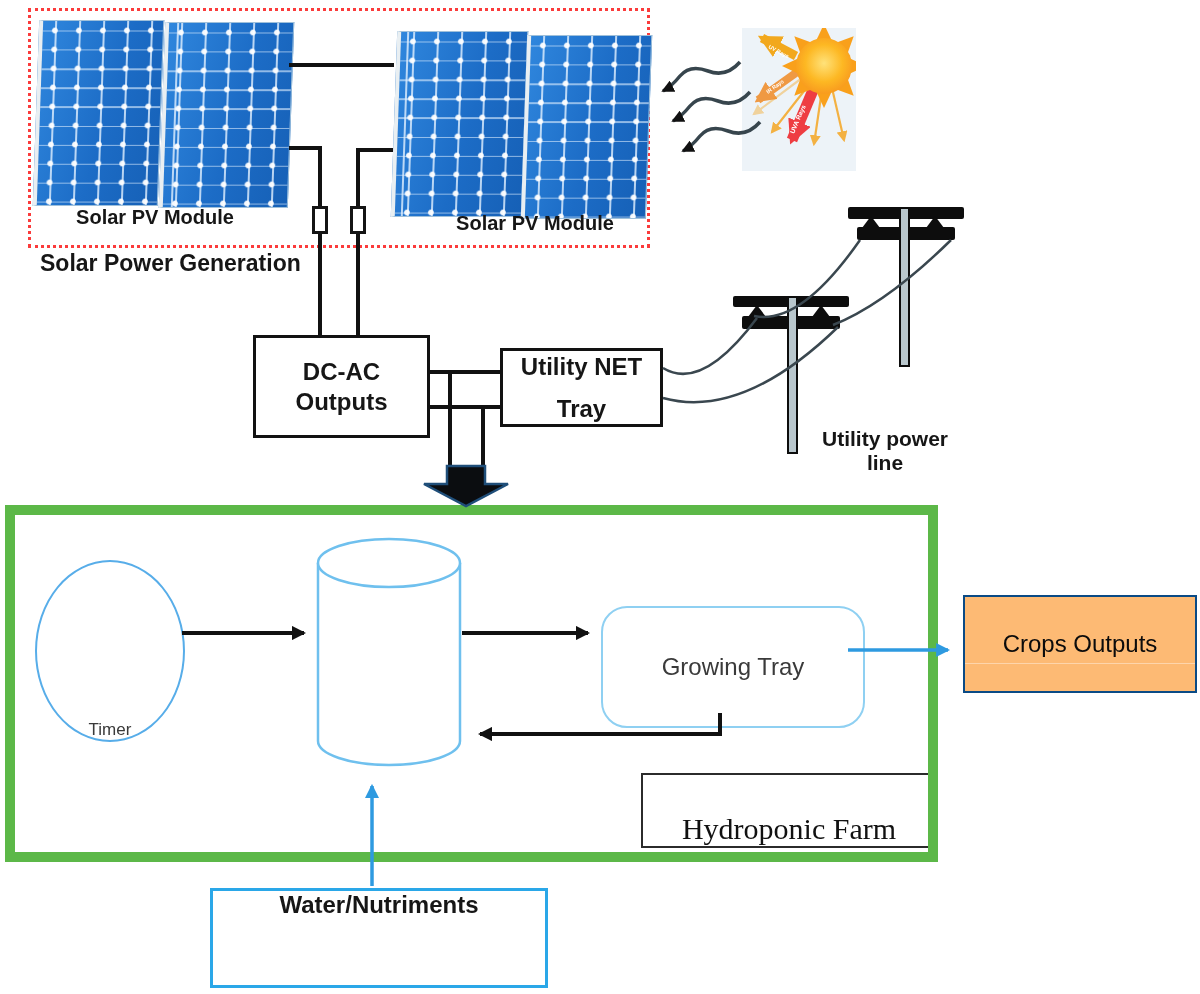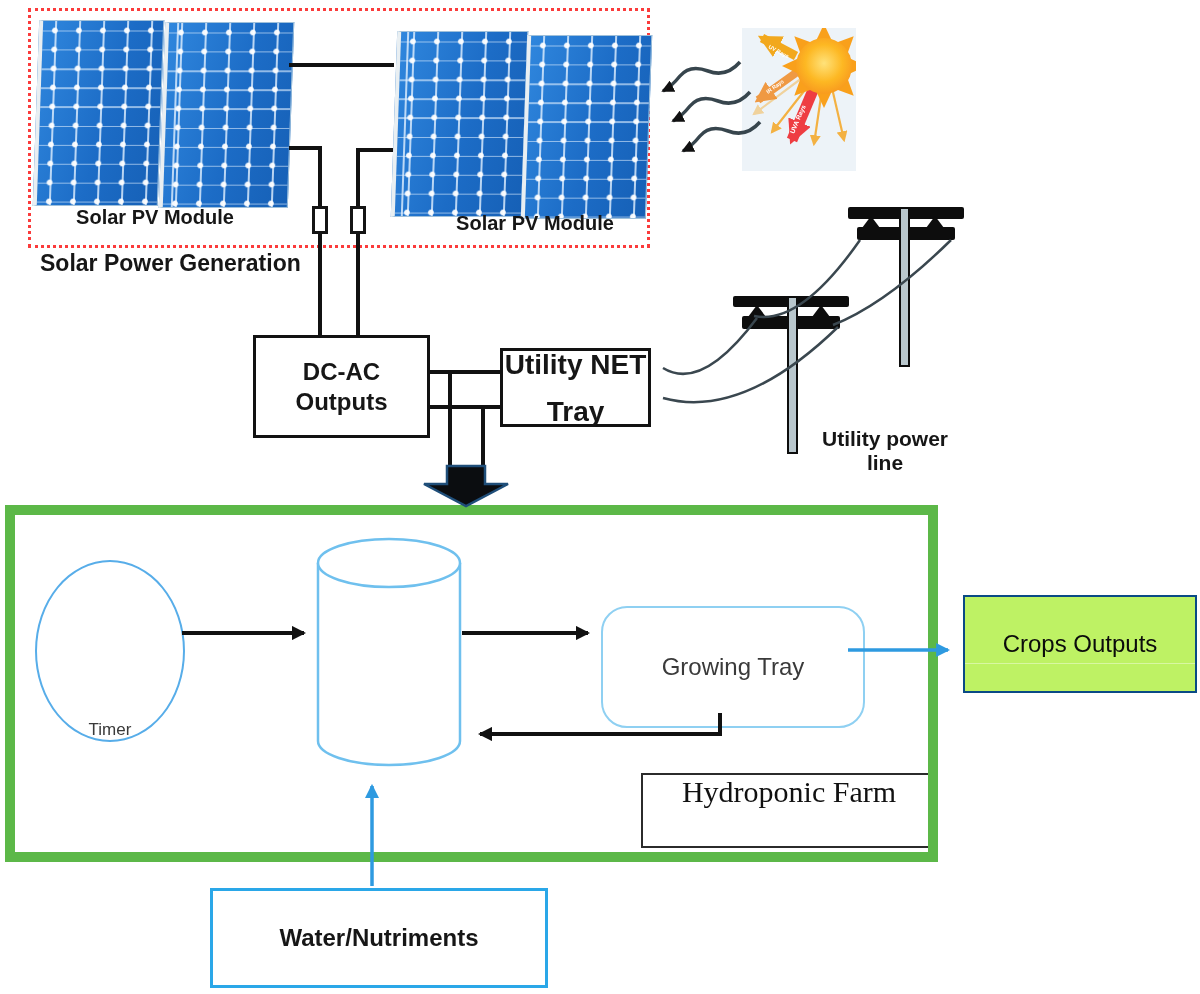--- a/index.html
+++ b/index.html
@@ -18,48 +18,48 @@
     background-size:24px 19px, auto, auto, auto;
     background-position:0 0, 12px 0, 0 9.5px, 0 0;
     transform:skewX(-2deg);}
   .lbl{color:#161616;font-weight:bold;}
   .solar-lbl{font-size:20px;text-align:center;z-index:2;}
   .gen-lbl{left:40px;top:250px;font-size:23px;z-index:2;}
   
   .blackbox{background:#fff;border:3px solid #121212;box-sizing:border-box;display:flex;
             align-items:center;justify-content:center;flex-direction:column;text-align:center;z-index:1;}
   .inverter{left:253px;top:335px;width:177px;height:103px;font-size:24px;font-weight:bold;line-height:1.25;color:#161616;}
-  .meter{left:500px;top:348px;width:151px;height:79px;font-size:28px;font-weight:bold;line-height:1.25;color:#161616;gap:12px;}
+  .meter{left:500px;top:348px;width:163px;height:79px;font-size:24px;font-weight:bold;line-height:1.25;color:#161616;gap:12px;}
   .utility-lbl{left:805px;top:408px;width:160px;font-size:21px;text-align:center;line-height:1.15;z-index:2;margin-top:19px;}
   .fuse{width:16px;height:28px;background:#fff;border:3px solid #141414;box-sizing:border-box;z-index:6;}
   
   .pole-post{background:#b9c7cd;border:2px solid #0d0d0d;box-sizing:border-box;width:11px;z-index:1;}
   .crossarm{background:#0d0d0d;border-radius:2px;z-index:1;}
   .insulator{width:0;height:0;border-left:9px solid transparent;border-right:9px solid transparent;
              border-bottom:12px solid #0d0d0d;z-index:1;}
   
   .sun-wrap{left:742px;top:28px;width:114px;height:143px;background:#edf3f8;overflow:hidden;z-index:1;}
   
   .green-box{left:5px;top:505px;width:933px;height:357px;border:10px solid #5cb848;box-sizing:border-box;z-index:3;}
   .timer{left:35px;top:560px;width:146px;height:178px;border:2.5px solid #57ade9;border-radius:50%;
          background:#fff;display:flex;align-items:flex-end;justify-content:center;
          font-size:17px;color:#3a3a3a;z-index:1;}
   .reservoir-lbl{left:318px;top:644px;width:142px;text-align:center;font-size:21px;color:#3a3a3a;z-index:2;}
   .tray{left:601px;top:606px;width:264px;height:122px;border:2.5px solid #8fd0f2;border-radius:26px;
         background:#fff;display:flex;align-items:center;justify-content:center;
         font-size:24px;color:#3a3a3a;box-sizing:border-box;z-index:1;}
-  .crops{left:963px;top:595px;width:234px;height:98px;background:#bef264;border:2.5px solid #0a4a85;
+  .crops{left:963px;top:595px;width:234px;height:98px;background:#fdba74;border:2.5px solid #0a4a85;
          box-sizing:border-box;display:flex;align-items:center;justify-content:center;
          font-size:24px;color:#0b0b0b;z-index:1;}
   .crops-divider{left:0;top:66px;width:100%;height:1px;background:rgba(255,255,255,.4);}
   .farm-lbl-box{left:641px;top:773px;width:296px;height:75px;background:#fff;border:2px solid #2b2b2b;
-        box-sizing:border-box;display:flex;align-items:flex-start;justify-content:center;
+        box-sizing:border-box;display:flex;align-items:flex-end;justify-content:center;
         font-family:"Liberation Serif", serif;font-size:30px;color:#111;z-index:1;}
   .water{left:210px;top:888px;width:338px;height:100px;background:#fff;border:3px solid #2aa7e8;
-        box-sizing:border-box;display:flex;align-items:center;justify-content:center;
+        box-sizing:border-box;display:flex;align-items:flex-start;justify-content:center;
         font-size:24px;font-weight:bold;color:#161616;z-index:1;}
   #overlay{position:absolute;left:0;top:0;z-index:5;pointer-events:none;}
 </style>
 </head>
 <body>
 
 <div class="stage">
 
   <div class="abs red-box"></div>
 

